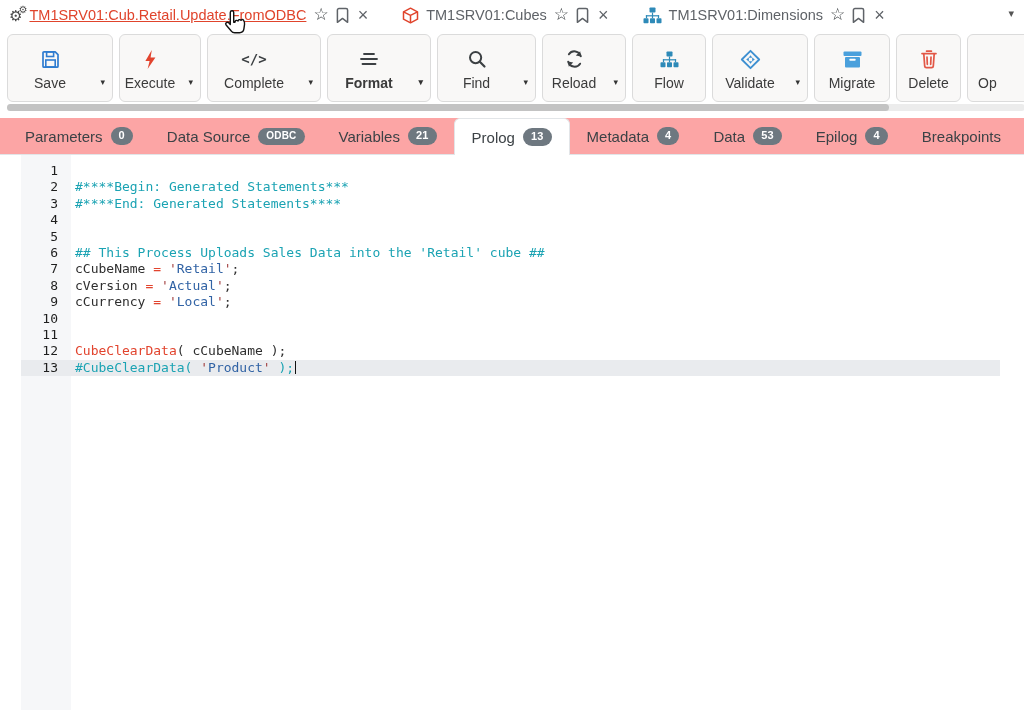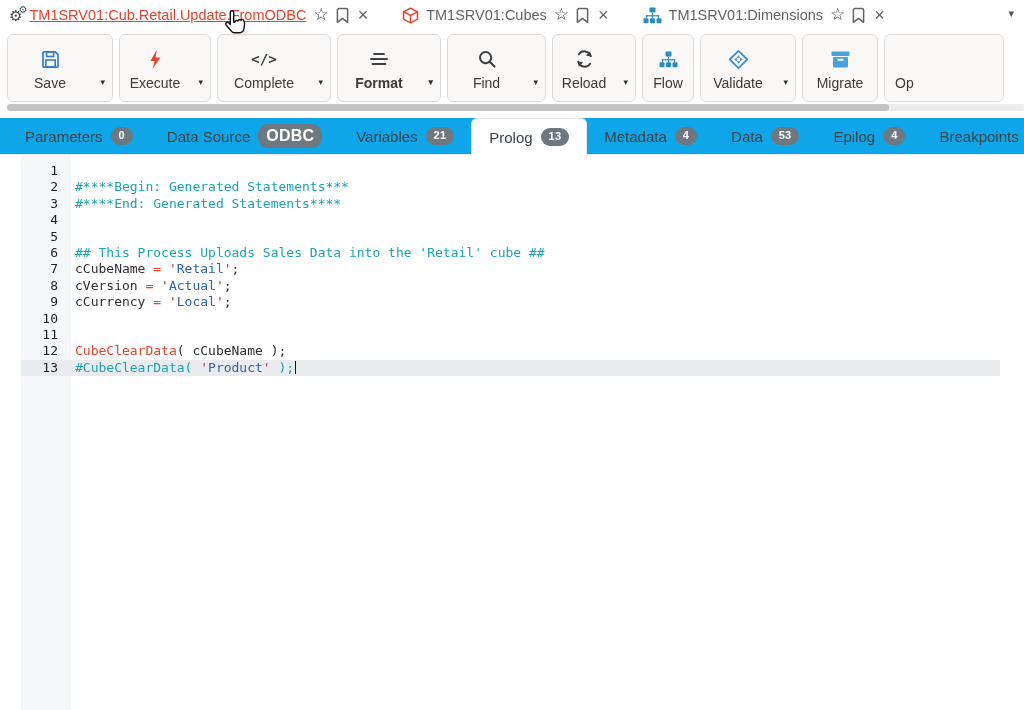--- a/index.html
+++ b/index.html
@@ -28,28 +28,28 @@
   .tbtn-icon { height:24px; display:flex; align-items:center; justify-content:center; }
   .tbtn-label { font-size:14px; color:#3b3b3b; margin-top:4px; white-space:nowrap; }
   .tbtn-caret { position:absolute; right:7px; top:42px; font-size:9px; color:#333; }
   .tbtn.clipped { align-items:flex-start; padding-left:10px; justify-content:flex-end; padding-bottom:10px; }
   .code-glyph { font-family:"DejaVu Sans Mono", monospace; font-size:14px; font-weight:bold; color:#3c4043; }
   .tscroll { width:1018px; height:7px; background:#ececec; border-radius:4px; margin-top:2px; }
   .tscroll-thumb { width:882px; height:7px; background:#c3c3c3; border-radius:4px; }
 
   
   .stabs { margin-top:7px; flex:0 0 auto; display:flex; align-items:flex-end; padding-left:8px;
-    background:#0ea5e9; border-bottom:1px solid #e2e5e8; height:37px; }
+    background:#fca5a5; border-bottom:1px solid #e2e5e8; height:37px; }
   .stab { height:36px; display:flex; align-items:center; gap:8px; padding:0 17px;
     font-size:15px; color:#3c4246; cursor:pointer; white-space:nowrap; }
   .stab.active { background:#fff; border:1px solid #e2e5e8; border-bottom:none;
     border-radius:6px 6px 0 0; height:37px; margin-bottom:-1px; }
   .badge { background:#6e7880; color:#fff; font-size:11px; font-weight:bold;
     padding:2.5px 8px; border-radius:10px; line-height:1.2; letter-spacing:.2px; }
-  .badge.small { font-size:16px; }
+  .badge.small { font-size:10px; }
 
   
   .editor { flex:1 1 auto; position:relative; background:#fff; overflow:hidden; }
   .gutter-band { position:absolute; left:21px; top:0; bottom:0; width:50px; background:#f6f7f9; }
   .lines { position:relative; padding-top:8px; }
   .cline { height:16.4px; display:flex; font-family:"DejaVu Sans Mono", monospace; font-size:13px; line-height:16.4px; }
   .cline.active { background:linear-gradient(90deg, rgba(0,0,0,0) 0px, rgba(0,0,0,0) 21px, #e9ebee 21px, #e9ebee 1000px, rgba(0,0,0,0) 1000px); }
   .lnum { width:71px; flex:0 0 auto; text-align:right; padding-right:13px; color:#1f1f1f; }
   .ccode { padding-left:4px; white-space:pre;text-align:center; }
   .tk-comment { color:#1ba3b3; }
@@ -137,21 +137,21 @@
           <span class="tbtn-icon">
             <svg width="21" height="21" viewBox="0 0 21 21">
               <path d="M3 3.8 a1 1 0 0 1 1-1 h11.2 L18 5.6 V17.2 a1 1 0 0 1 -1 1 H4 a1 1 0 0 1 -1-1 Z" fill="none" stroke="#2f7cd0" stroke-width="1.7" stroke-linejoin="round"></path>
               <rect x="6.6" y="2.9" width="7" height="4.6" fill="none" stroke="#2f7cd0" stroke-width="1.6"></rect>
               <rect x="5.8" y="11" width="9.4" height="7" fill="none" stroke="#2f7cd0" stroke-width="1.6"></rect>
             </svg>
           </span>
           <span class="tbtn-label">Save</span>
           <span class="tbtn-caret">▾</span>
         </div>
-        <div class="tbtn has-dd" style="width: 92px;">
+        <div class="tbtn has-dd" style="width: 82px;">
           <span class="tbtn-icon">
             <svg width="16" height="21" viewBox="0 0 16 21">
               <path d="M9.8 1 3.4 12 H7.6 L5.6 20 13.4 8.6 H8.6 Z" fill="#e2442e"></path>
             </svg>
           </span>
           <span class="tbtn-label">Execute</span>
           <span class="tbtn-caret">▾</span>
         </div>
         <div class="tbtn has-dd" style="width: 114px;">
           <span class="tbtn-icon">
@@ -190,21 +190,21 @@
                 <path d="M4.2 12.8 a6.6 6.6 0 0 0 11.9 1.9"></path>
                 <path d="M16.8 7.2 a6.6 6.6 0 0 0 -11.9 -1.9"></path>
               </g>
               <path d="M16.2 2.2 17 7.5 11.8 6.6 Z" fill="#3c4043"></path>
               <path d="M4.8 17.8 4 12.5 9.2 13.4 Z" fill="#3c4043"></path>
             </svg>
           </span>
           <span class="tbtn-label">Reload</span>
           <span class="tbtn-caret">▾</span>
         </div>
-        <div class="tbtn" style="width: 52px;">
+        <div class="tbtn" style="width: 74px;">
           <span class="tbtn-icon">
             <svg width="19" height="17" viewBox="0 0 19 17">
               <g fill="#2e8ab8">
                 <rect x="6.5" y="0.5" width="6" height="5" rx="0.8"></rect>
                 <rect x="8.9" y="5.5" width="1.2" height="3"></rect>
                 <rect x="2.9" y="8.2" width="13.2" height="1.2"></rect>
                 <rect x="2.9" y="8.2" width="1.2" height="3"></rect>
                 <rect x="8.9" y="8.2" width="1.2" height="3"></rect>
                 <rect x="14.9" y="8.2" width="1.2" height="3"></rect>
                 <rect x="0.5" y="11.2" width="5" height="5" rx="0.8"></rect>
@@ -233,20 +233,34 @@
         <div class="tbtn" style="width: 76px;">
           <span class="tbtn-icon">
             <svg width="21" height="19" viewBox="0 0 21 19">
               <rect x="1.5" y="1.5" width="18" height="4.6" rx="1" fill="#4aa0dc"></rect>
               <rect x="3" y="7" width="15" height="10.5" rx="1" fill="#4aa0dc"></rect>
               <rect x="7.3" y="8.8" width="6.4" height="1.9" rx="0.9" fill="#fff"></rect>
             </svg>
           </span>
           <span class="tbtn-label">Migrate</span>
         </div>
+        <div class="tbtn" style="width: 65px;">
+          <span class="tbtn-icon">
+            <svg width="18" height="20" viewBox="0 0 18 20">
+              <g fill="none" stroke="#e25746" stroke-width="1.7" stroke-linecap="round">
+                <line x1="2" y1="4.6" x2="16" y2="4.6"></line>
+                <path d="M6.6 2.2 h4.8"></path>
+                <path d="M3.8 4.9 l.9 12.2 a1.7 1.7 0 0 0 1.7 1.6 h5.2 a1.7 1.7 0 0 0 1.7-1.6 l.9-12.2"></path>
+                <line x1="7" y1="8.2" x2="7.3" y2="15.3"></line>
+                <line x1="11" y1="8.2" x2="10.7" y2="15.3"></line>
+              </g>
+            </svg>
+          </span>
+          <span class="tbtn-label">Delete</span>
+        </div>
         <div class="tbtn clipped" style="width: 120px;">
           <span class="tbtn-label">Op</span>
         </div>
       </div>
     <div class="tscroll">
       <div class="tscroll-thumb"></div>
     </div>
   </div>
 
   <div class="stabs" id="stabs">

